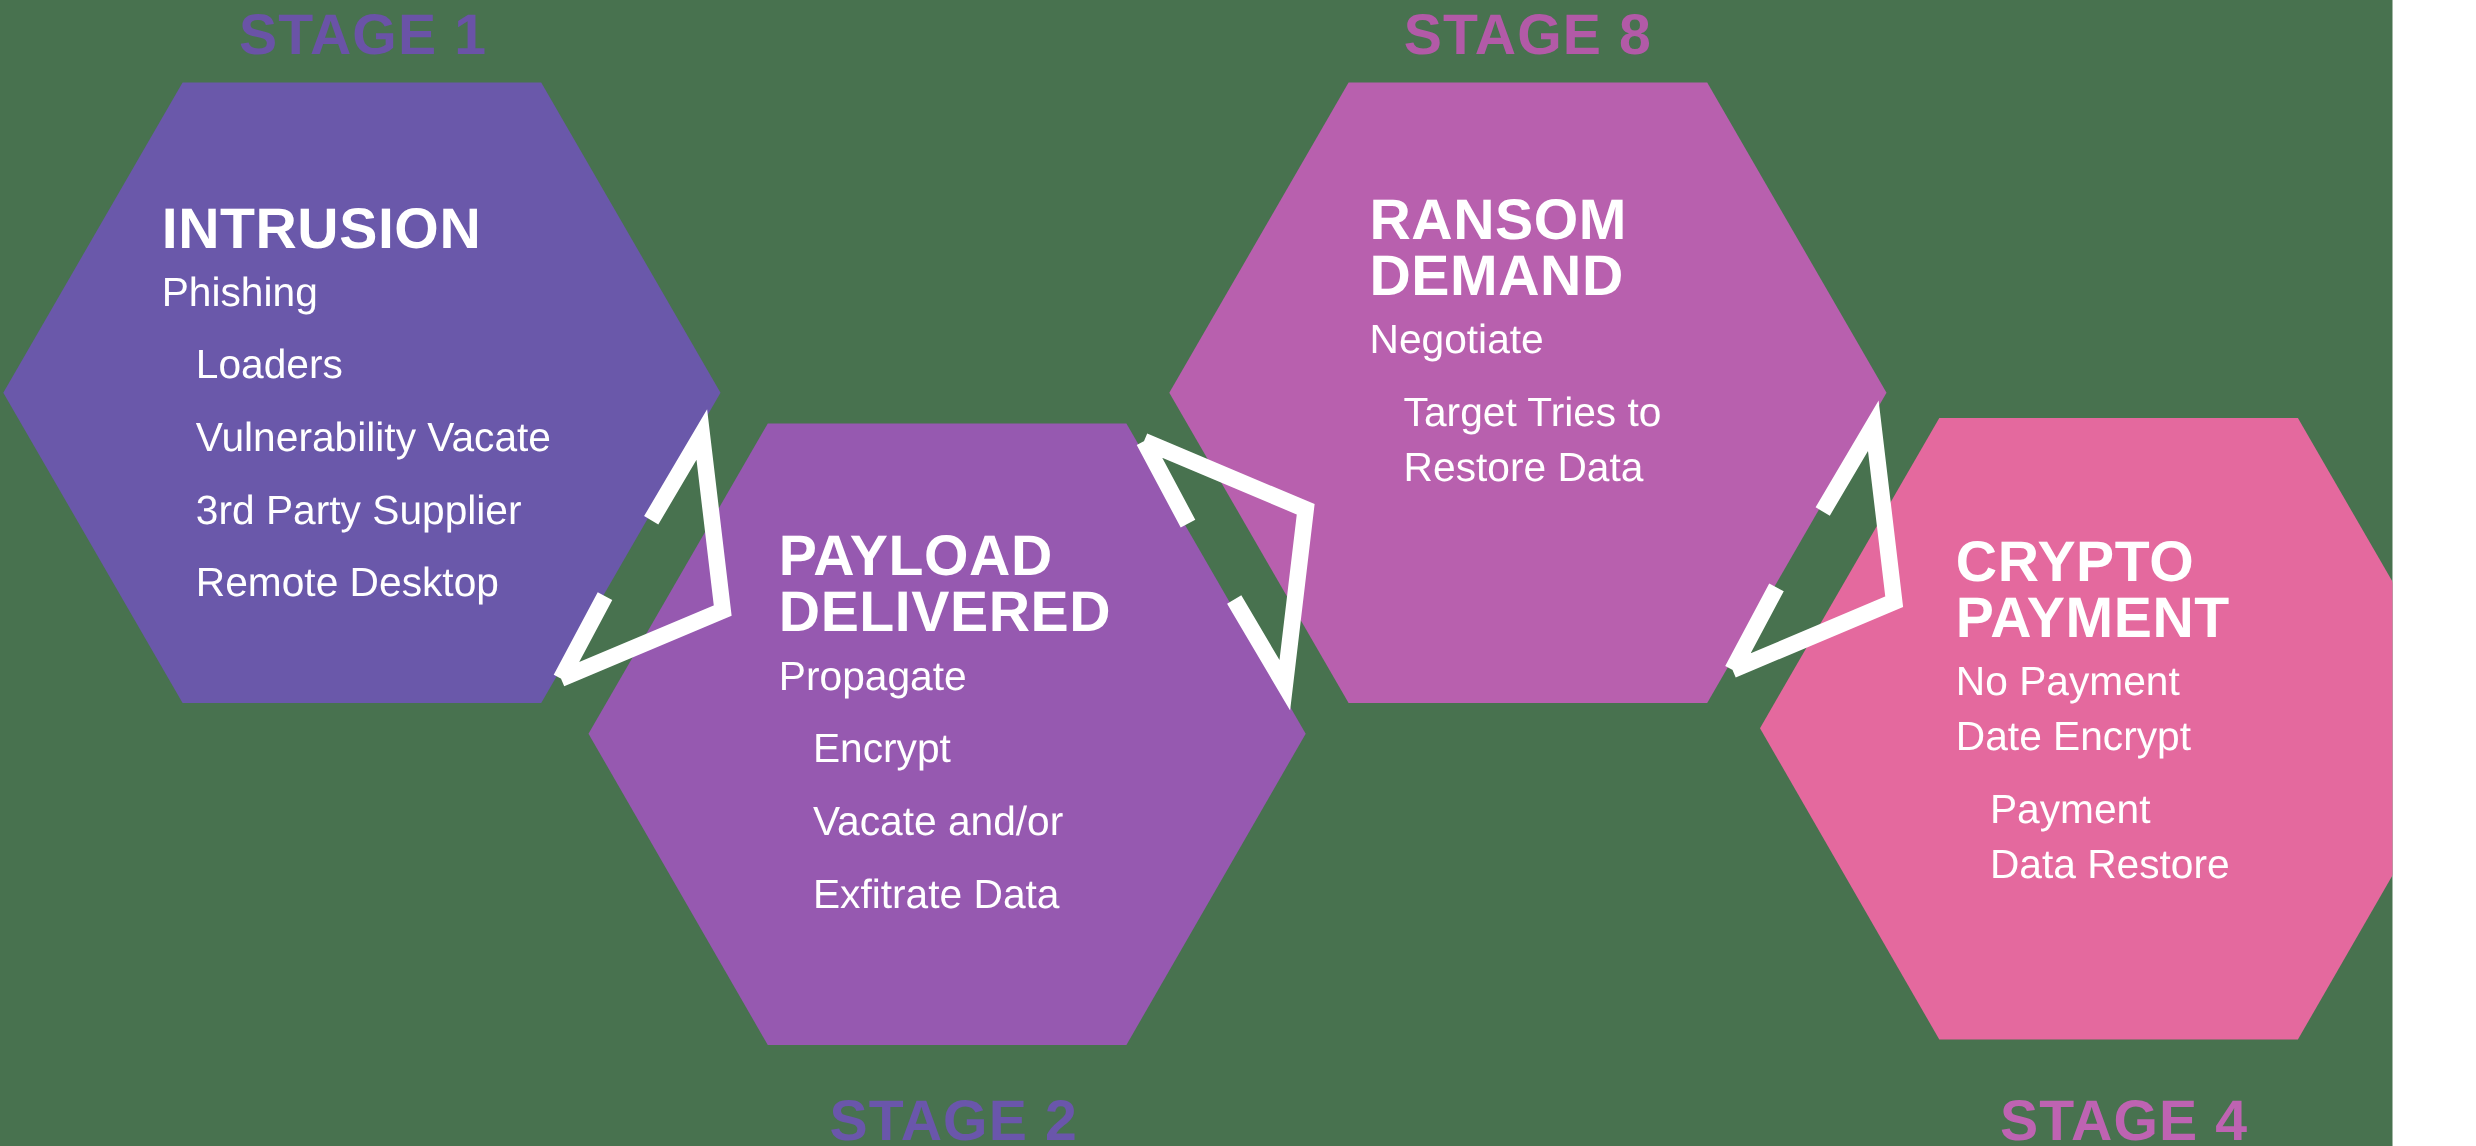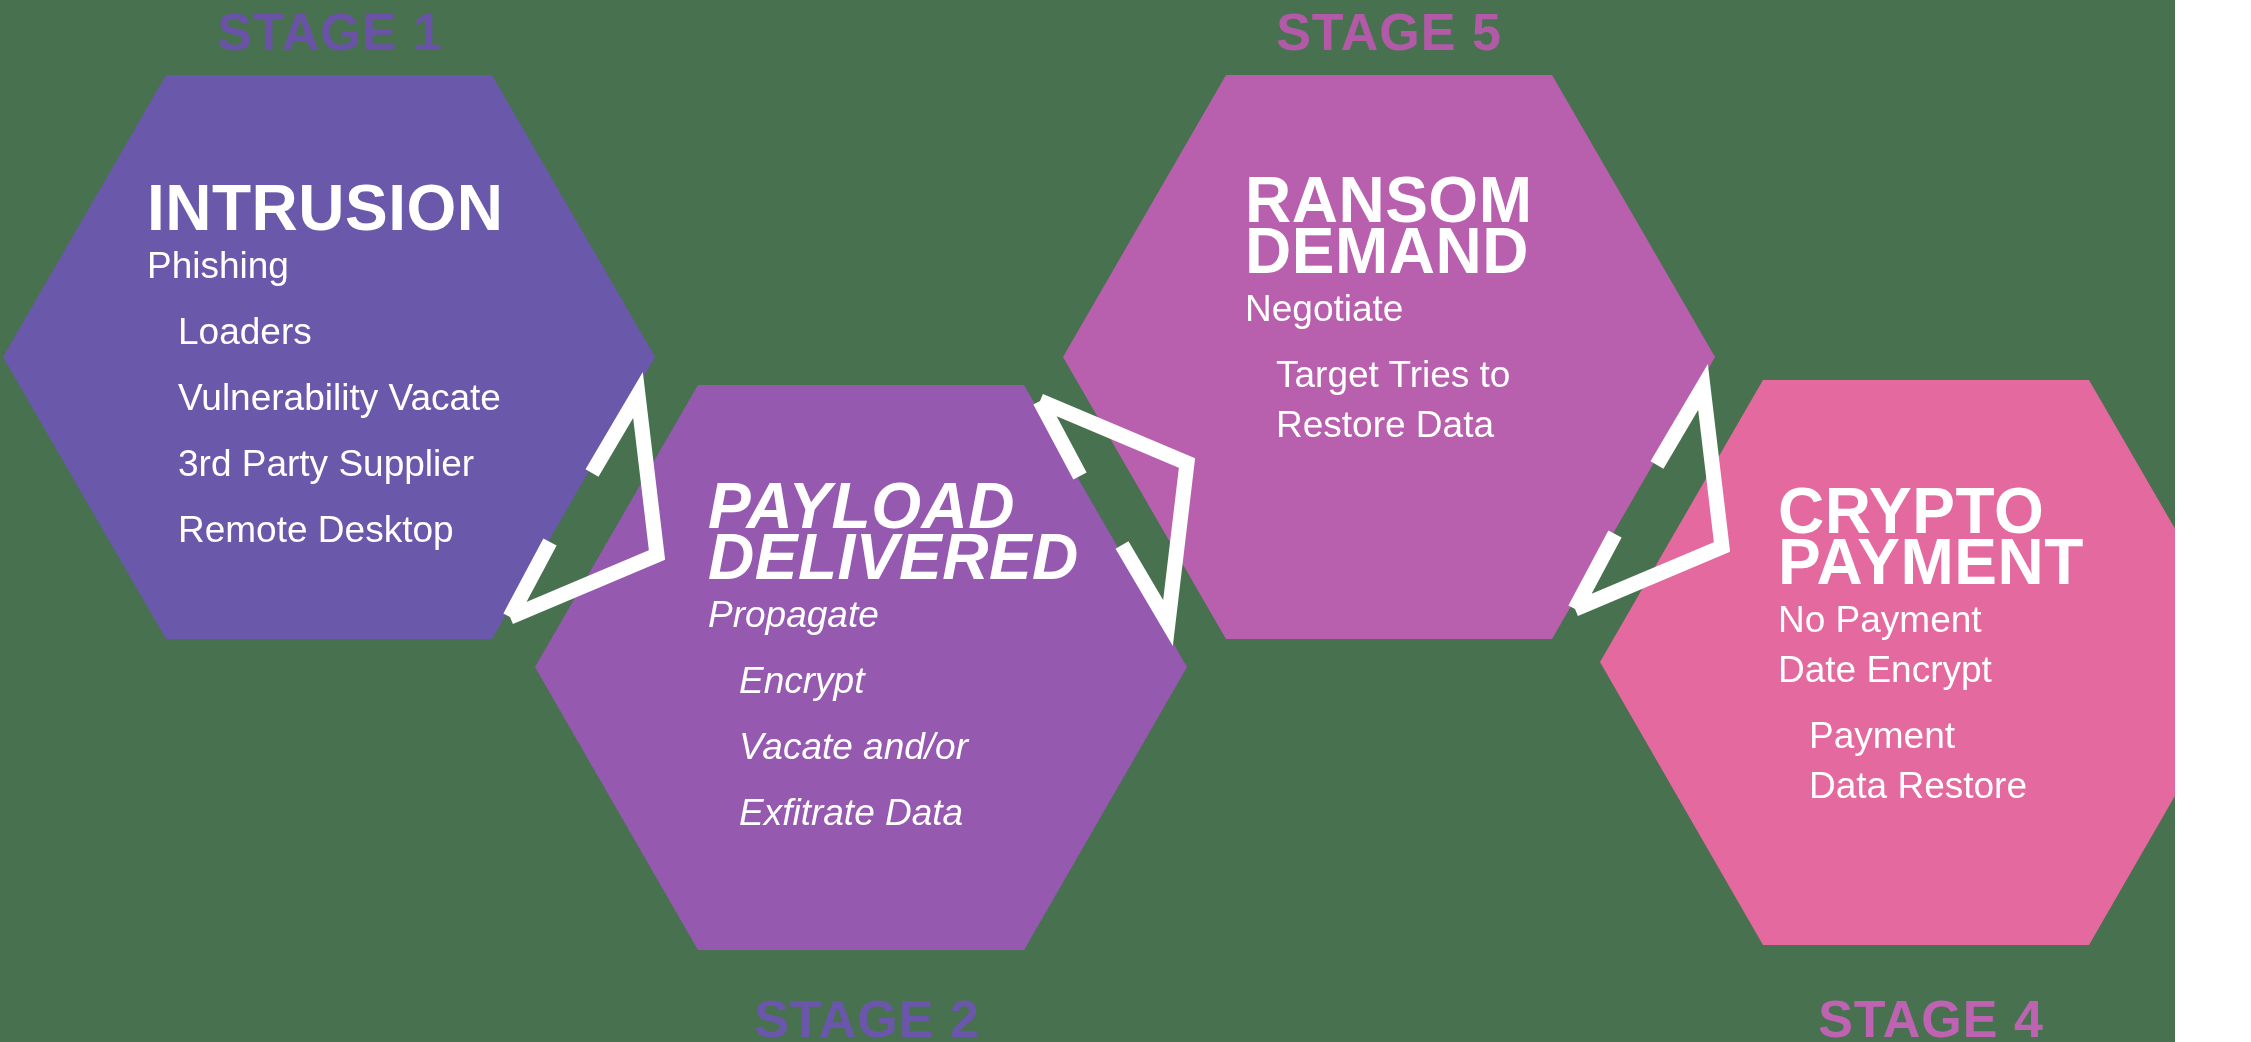--- a/index.html
+++ b/index.html
@@ -23,21 +23,21 @@
     font-weight: bold;
     letter-spacing: 1px;
     line-height: 1;
   }
   .hex-text {
     position: absolute;
     color: #ffffff;
   }
   .hex-title {
     white-space: pre-line;
-    font-size: 64px;
+    font-size: 52px;
     font-weight: bold;
     letter-spacing: 0.5px;
     line-height: 51px;
     margin-bottom: 7px;
   }
   .hex-item {
     white-space: pre-line;
     font-size: 37px;
     font-weight: 400;
     line-height: 50px;
@@ -57,33 +57,33 @@
 
     <g fill="none" stroke-width="15" stroke-miterlimit="10" stroke-linecap="butt" stroke="#FFFFFF">
       <path d="M592,473 L638,395 L657,555 L510,617 M550,542 L510,617"></path>
       <path d="M592,473 L638,395 L657,555 L510,617 M550,542 L510,617" transform="translate(530,1018) scale(1,-1)"></path>
       <path d="M592,473 L638,395 L657,555 L510,617 M550,542 L510,617" transform="translate(1065,-8)"></path>
     </g>
   </svg>
 
   <div class="stage-label" style="left: 330px; top: 6px; color: rgb(106, 83, 167);">STAGE 1</div>
   <div class="stage-label" style="left: 867px; top: 993px; color: rgb(106, 86, 171);">STAGE 2</div>
-  <div class="stage-label" style="left: 1389px; top: 6px; color: rgb(178, 90, 167);">STAGE 5</div>
+  <div class="stage-label" style="left: 1389px; top: 6px; color: rgb(178, 90, 167);">STAGE 8</div>
   <div class="stage-label" style="left: 1931px; top: 993px; color: rgb(190, 99, 178);">STAGE 4</div>
 
   <div class="hex-text" style="left:147px; top:183px;">
     <div class="hex-title">INTRUSION</div>
     <div class="hex-item">Phishing</div>
     <div class="hex-item">Loaders</div>
     <div class="hex-item">Vulnerability Vacate</div>
     <div class="hex-item">3rd Party Supplier</div>
     <div class="hex-item">Remote Desktop</div>
   </div>
 
-  <div class="hex-text" style="left:708px; top:481px;font-style:italic;">
+  <div class="hex-text" style="left:708px; top:481px;">
     <div class="hex-title">PAYLOAD
 DELIVERED</div>
     <div class="hex-item">Propagate</div>
     <div class="hex-item">Encrypt</div>
     <div class="hex-item">Vacate and/or</div>
     <div class="hex-item">Exfitrate Data</div>
   </div>
 
   <div class="hex-text" style="left:1245px; top:175px;">
     <div class="hex-title">RANSOM

